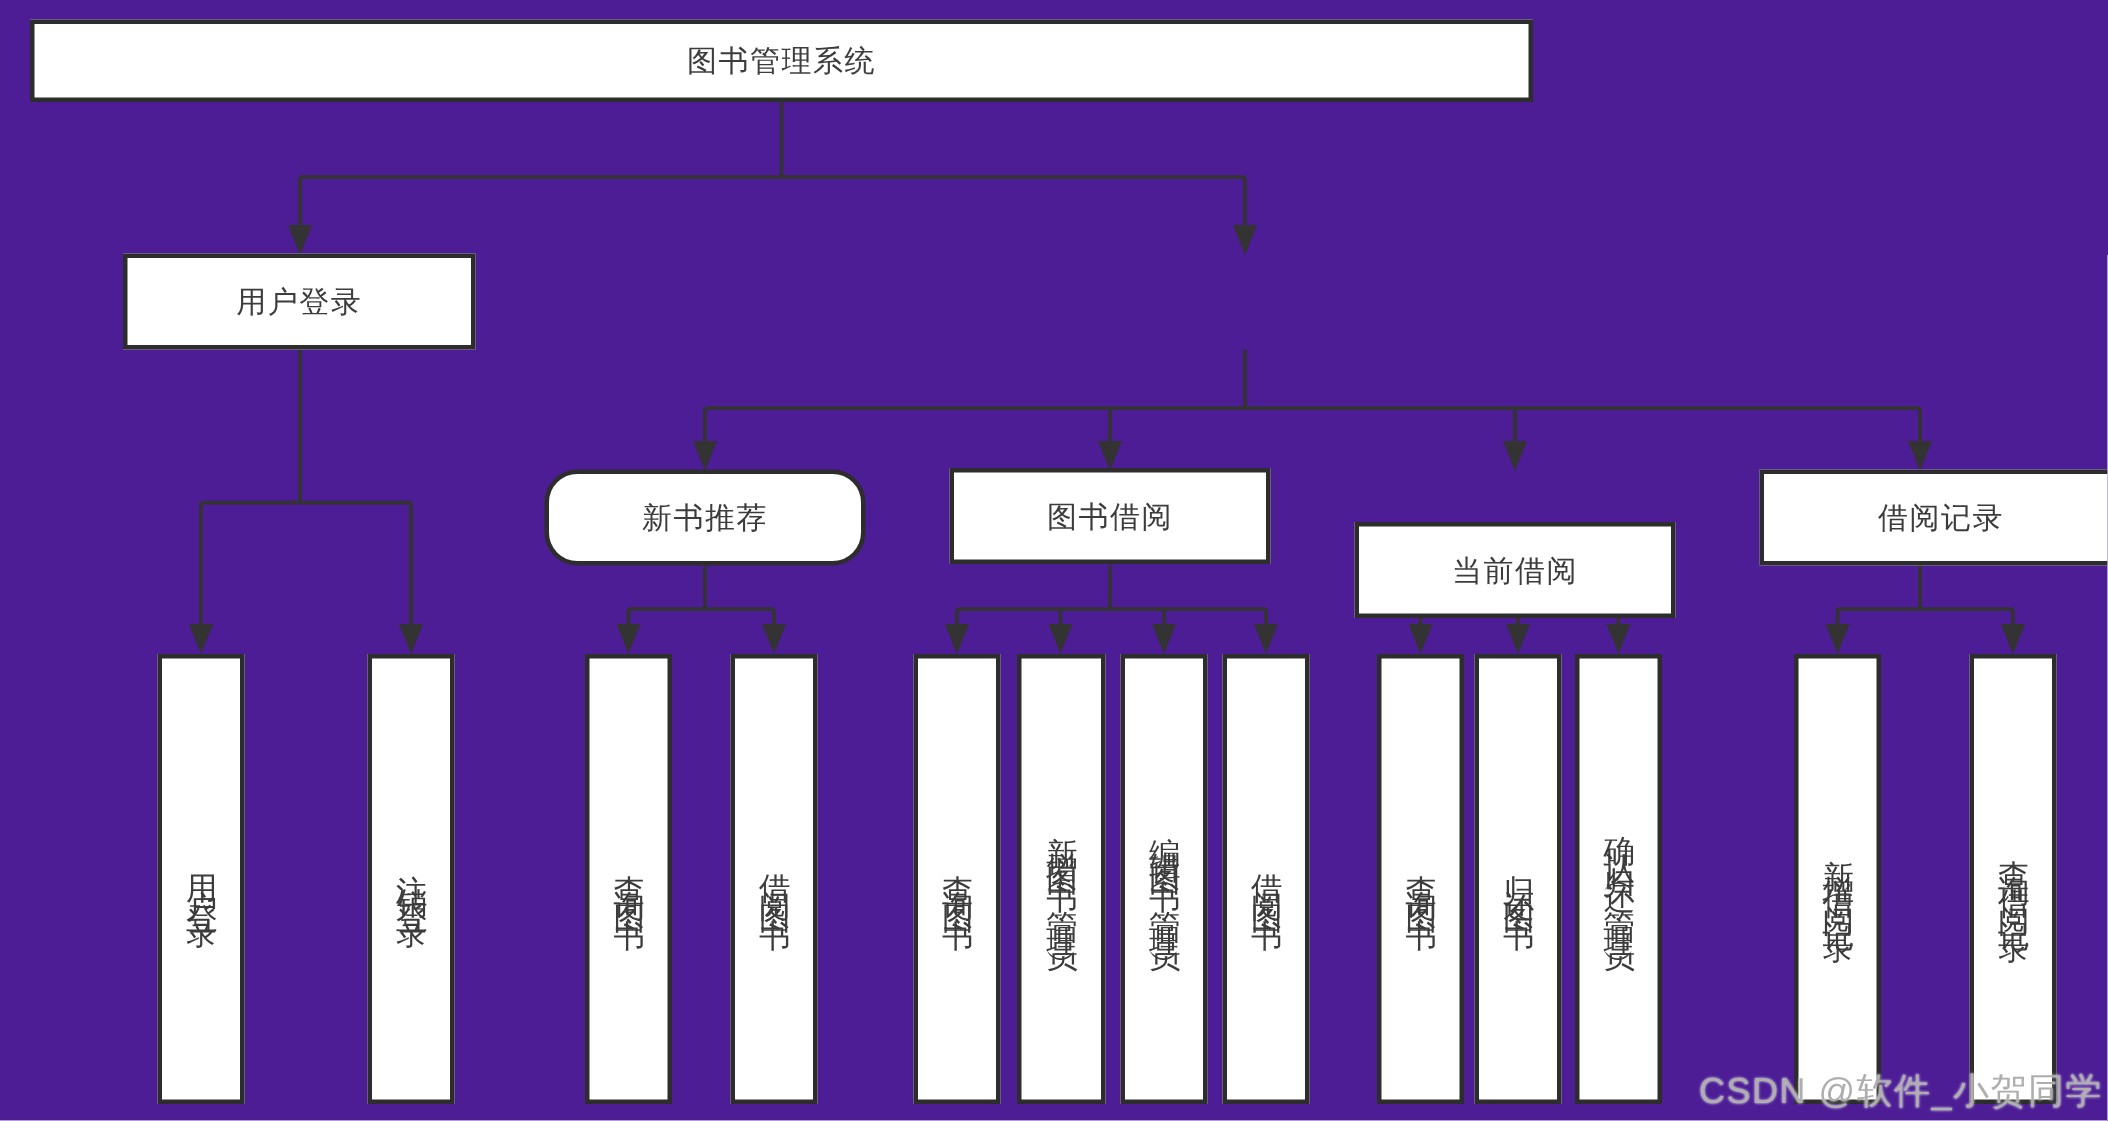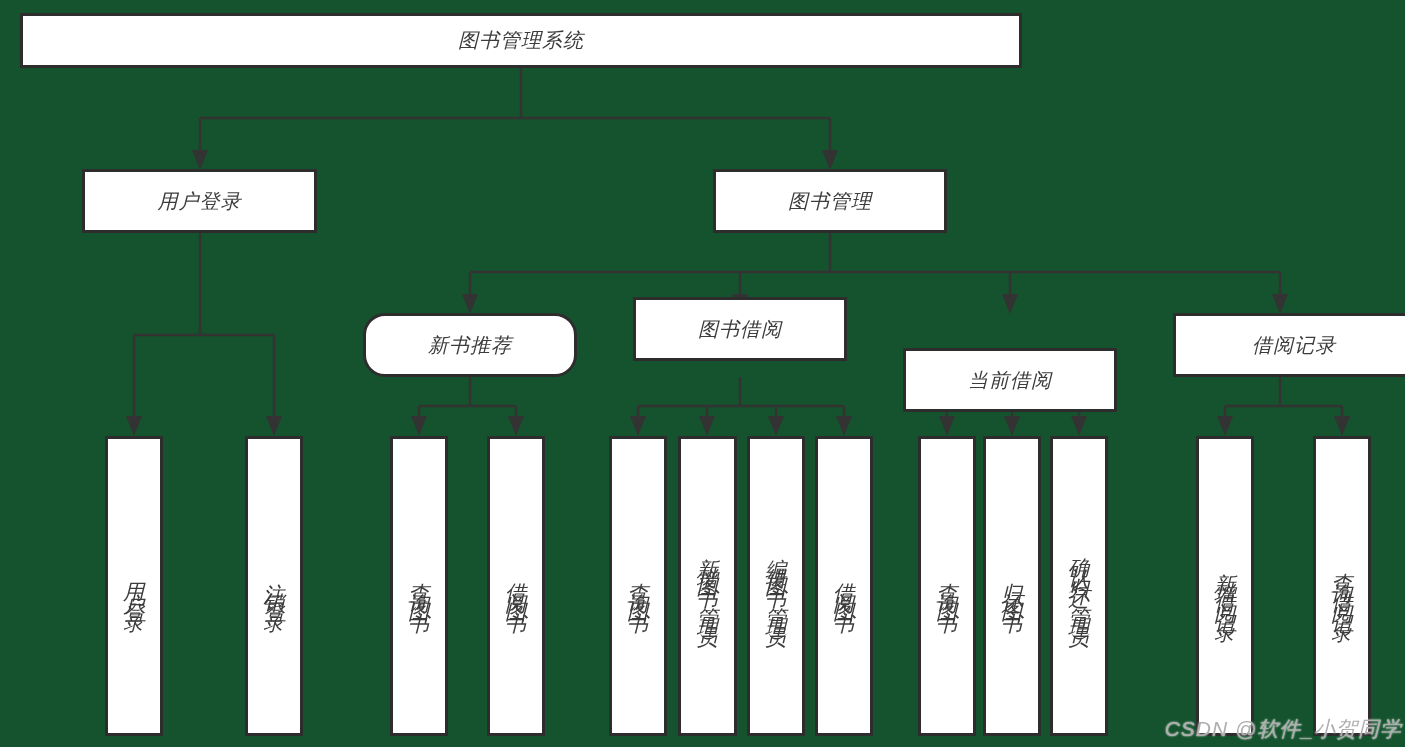--- a/index.html
+++ b/index.html
@@ -1,22 +1,21 @@
 <!DOCTYPE html>
 <html><head>
 <meta charset="utf-8">
 <style>
   html,body{margin:0;padding:0;background:#ffffff;}
   .canvas{
     position:relative;
     width:1405px;height:747px;
-    background:#14532d;
+    background:#4c1d95;
     font-family:"Liberation Sans","DejaVu Sans",sans-serif;
     overflow:hidden;
-    font-style:italic;
   }
   .connectors{position:absolute;left:0;top:0;width:1405px;height:747px;}
   .box{
     position:absolute;
     box-sizing:border-box;
     background:#ffffff;
     border:3px solid #2d2d2d;
     display:flex;align-items:center;justify-content:center;
     color:#3c3c3c;
   }
@@ -26,21 +25,21 @@
     writing-mode:vertical-rl;
     text-orientation:mixed;
     font-size:21px;
     letter-spacing:10px;
     line-height:1;
     white-space:nowrap;
   }
   .watermark{
     position:absolute;
     right:3px;bottom:4px;
-    font-size:21px;
+    font-size:24px;
     color:#aeaeae;
     letter-spacing:1px;
     text-shadow:0 0 2px #ffffff;
   }
 </style>
 </head>
 <body>
 
 <div class="canvas">
 
@@ -106,28 +105,25 @@
     <polygon points="1334,416 1350,416 1342,436" fill="#333333" stroke="none"></polygon>
   </svg>
 
   <div class="box" style="left:20px;top:13px;width:1002px;height:55px;">
     <span class="h-label">图书管理系统</span>
   </div>
 
   <div class="box node-l2" style="left:82px;top:169px;width:235px;height:64px;">
     <span class="h-label">用户登录</span>
   </div>
-  <div class="box node-l2" style="left:713px;top:169px;width:234px;height:64px;">
-    <span class="h-label">图书管理</span>
-  </div>
 
   <div class="box" style="left:363px;top:313px;width:214px;height:64px;border-radius:22px;">
     <span class="h-label">新书推荐</span>
   </div>
-  <div class="box" style="left:633px;top:297px;width:214px;height:64px;">
+  <div class="box" style="left:633px;top:312px;width:214px;height:64px;">
     <span class="h-label">图书借阅</span>
   </div>
   <div class="box" style="left:903px;top:313px;width:214px;height:64px;margin-top:35px;">
     <span class="h-label">当前借阅</span>
   </div>
   <div class="box" style="left:1173px;top:313px;width:242px;height:64px;text-align:right;">
     <span class="h-label">借阅记录</span>
   </div>
 
   <div class="box leaf" style="left:105px;top:436px;width:58px;height:300px;">

